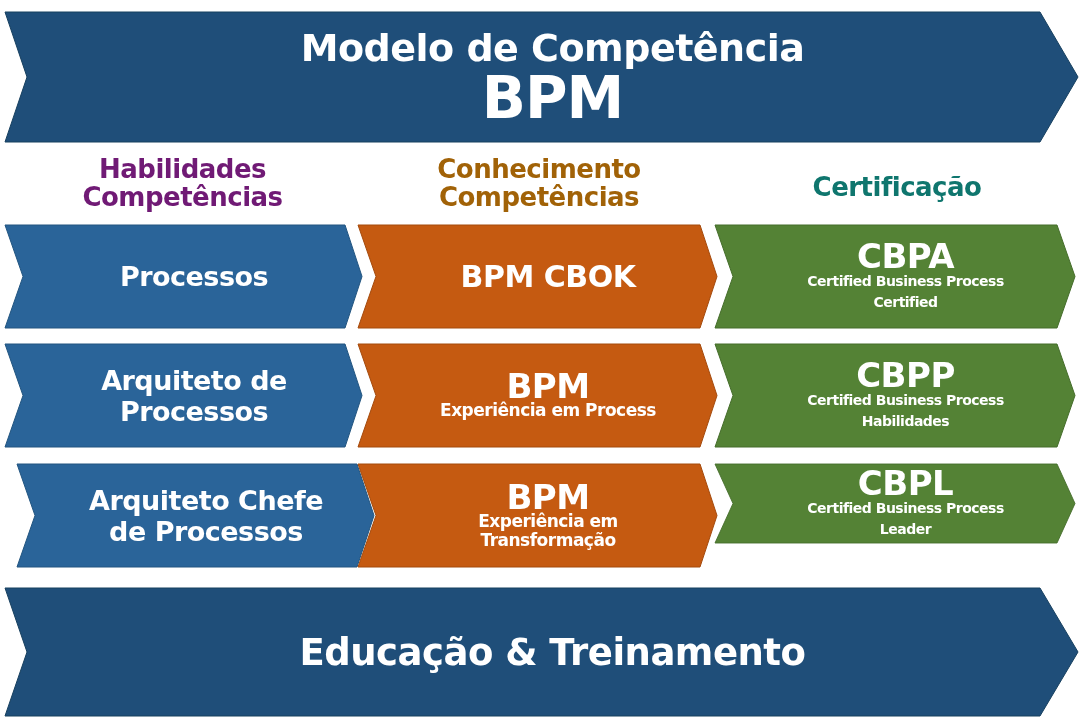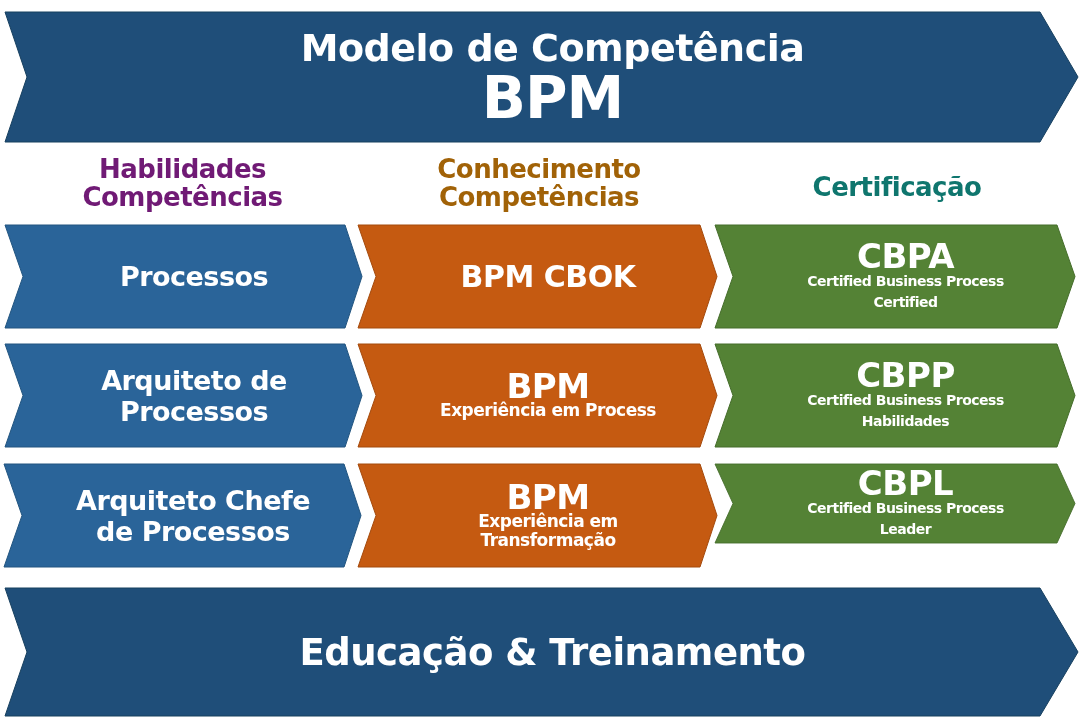--- a/index.html
+++ b/index.html
@@ -96,21 +96,21 @@
   <svg viewBox="0 0 361 103" preserveAspectRatio="none">
     <polygon points="0,0 342,0 360,51.5 342,103 0,103 18,51.5" fill="#548235" stroke="#456d2b" stroke-width="1"></polygon>
   </svg>
   <div class="content" style="padding-left:10px;">
     <div class="code">CBPP</div>
     <div class="sub">Certified Business Process</div>
     <div class="sub">Habilidades</div>
   </div>
 </div>
 
-<div class="shape" style="left:4px; top:464px; width:358px; height:103px;">
+<div class="shape" style="left:17px; top:464px; width:358px; height:103px;">
   <svg viewBox="0 0 358 103" preserveAspectRatio="none">
     <polygon points="0,0 340,0 357,51.5 340,103 0,103 18,51.5" fill="#2A6499" stroke="#225580" stroke-width="1"></polygon>
   </svg>
   <div class="content main" style="padding-left:10px;">
     <div>Arquiteto Chefe</div>
     <div>de Processos</div>
   </div>
 </div>
 <div class="shape" style="left:358px; top:464px; width:360px; height:103px;">
   <svg viewBox="0 0 360 103" preserveAspectRatio="none">

